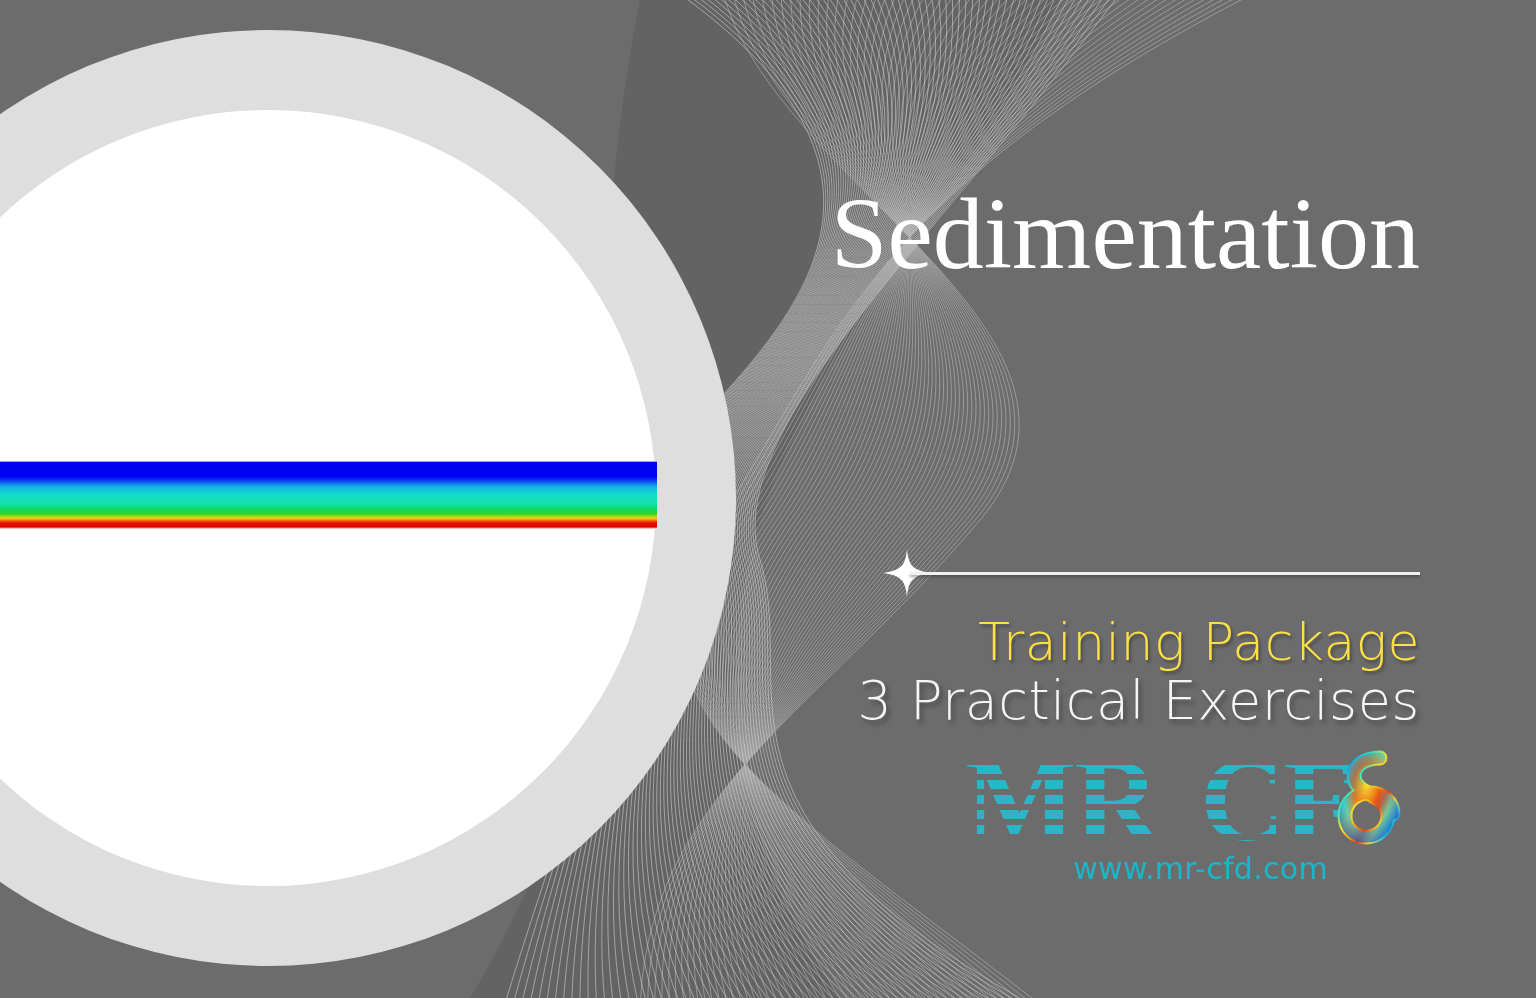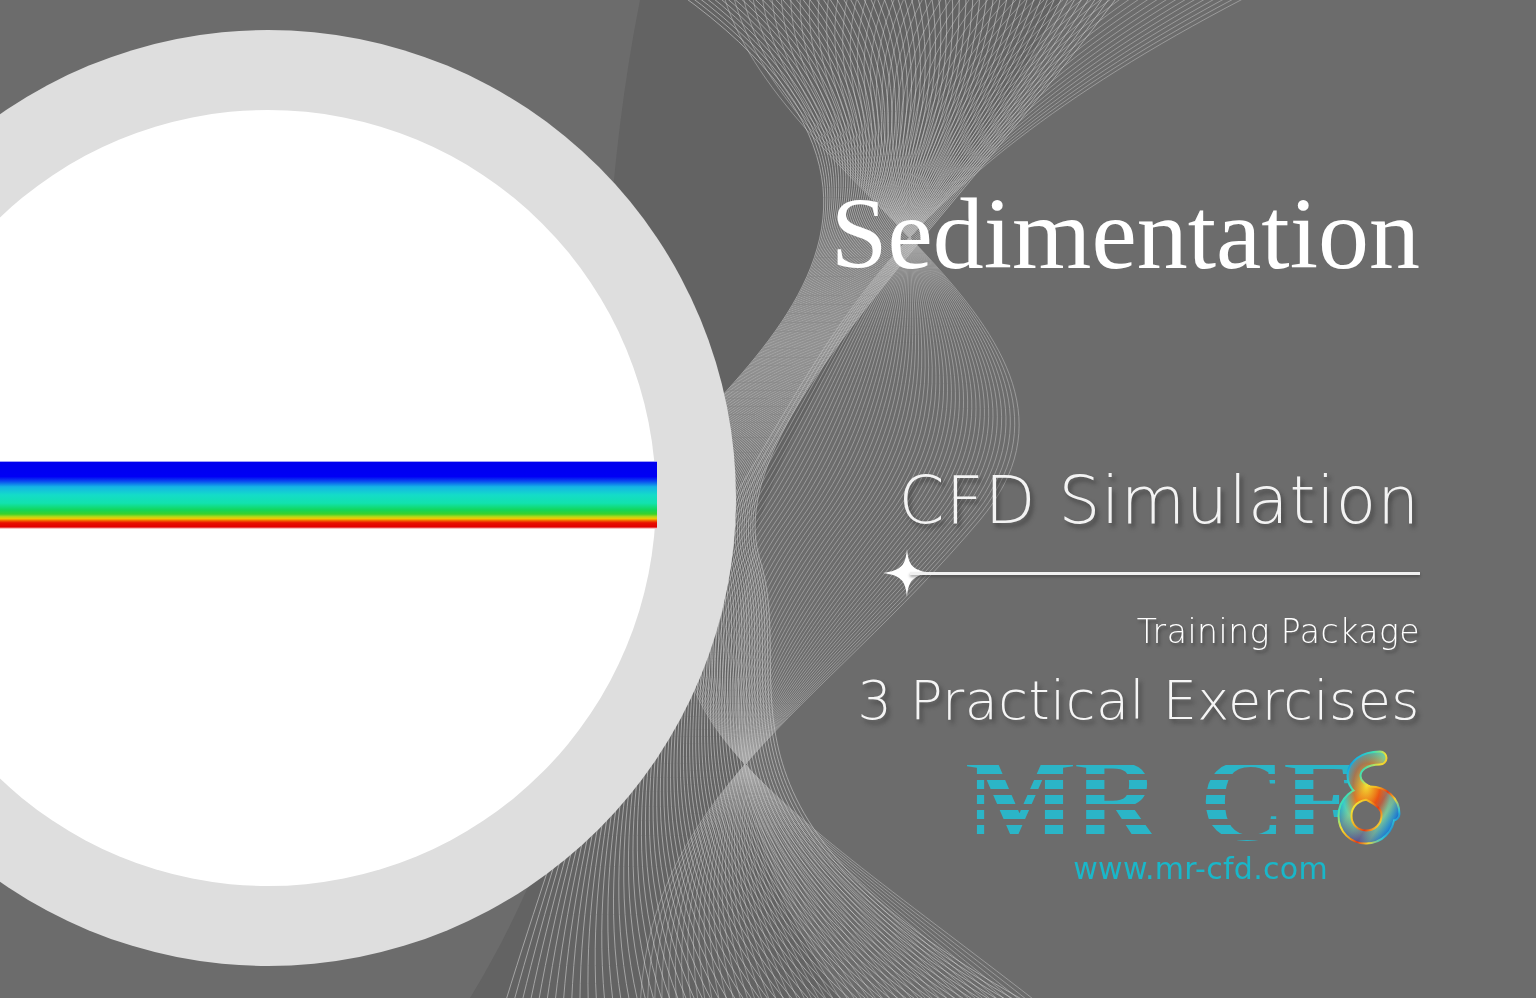--- a/index.html
+++ b/index.html
@@ -95,23 +95,23 @@
     height: 50px;
   }
 
   #label-training {
     position: absolute;
     right: 0;
     top: 612px;
     width: 100%;
     text-align: right;
     font-family: "DejaVu Sans", sans-serif;
-    font-size: 33px;
+    font-size: 52px;
     font-weight: 300;
-    color: #ffffff;
+    color: #fde047;
     letter-spacing: 0.5px;
     text-shadow: 2px 3px 3px rgba(40,40,40,0.5);
     white-space: nowrap;
   }
 
   #label-exercises {
     position: absolute;
     right: 0;
     top: 661px;
     width: 100%;
@@ -535,21 +535,20 @@
     <circle cx="268" cy="498" r="468" fill="#dedede"></circle>
     <circle cx="268" cy="498" r="388" fill="#ffffff"></circle>
   </svg>
 
   <div id="contour-band" style="left: 0px; top: 461px; width: 657px; height: 68px; background: linear-gradient(rgb(255, 255, 255) 0%, rgb(0, 0, 238) 2%, rgb(0, 0, 245) 23%, rgb(11, 76, 240) 30%, rgb(20, 180, 230) 38%, rgb(20, 220, 200) 50%, rgb(18, 226, 174) 62%, rgb(18, 214, 90) 72%, rgb(58, 210, 42) 78%, rgb(182, 216, 27) 82%, rgb(242, 200, 0) 85%, rgb(240, 90, 0) 88%, rgb(232, 16, 0) 91%, rgb(224, 0, 0) 97%, rgb(255, 255, 255) 100%);"></div>
 
   <div id="text-col">
 
     <div id="title-sedimentation">Sedimentation</div>
 
-    <div id="subtitle-cfd">CFD Simulation</div>
 
     <div id="divider-row">
       <svg id="sparkle-icon" viewBox="0 0 50 50">
         <path d="M25 1 C26.6 17.4 30.2 22.2 49 25 C30.2 27.8 26.6 32.6 25 49 C23.4 32.6 19.8 27.8 1 25 C19.8 22.2 23.4 17.4 25 1 Z" fill="#ffffff"></path>
       </svg>
       <div id="divider-line"></div>
     </div>
 
     <div id="label-training">Training Package</div>
 

